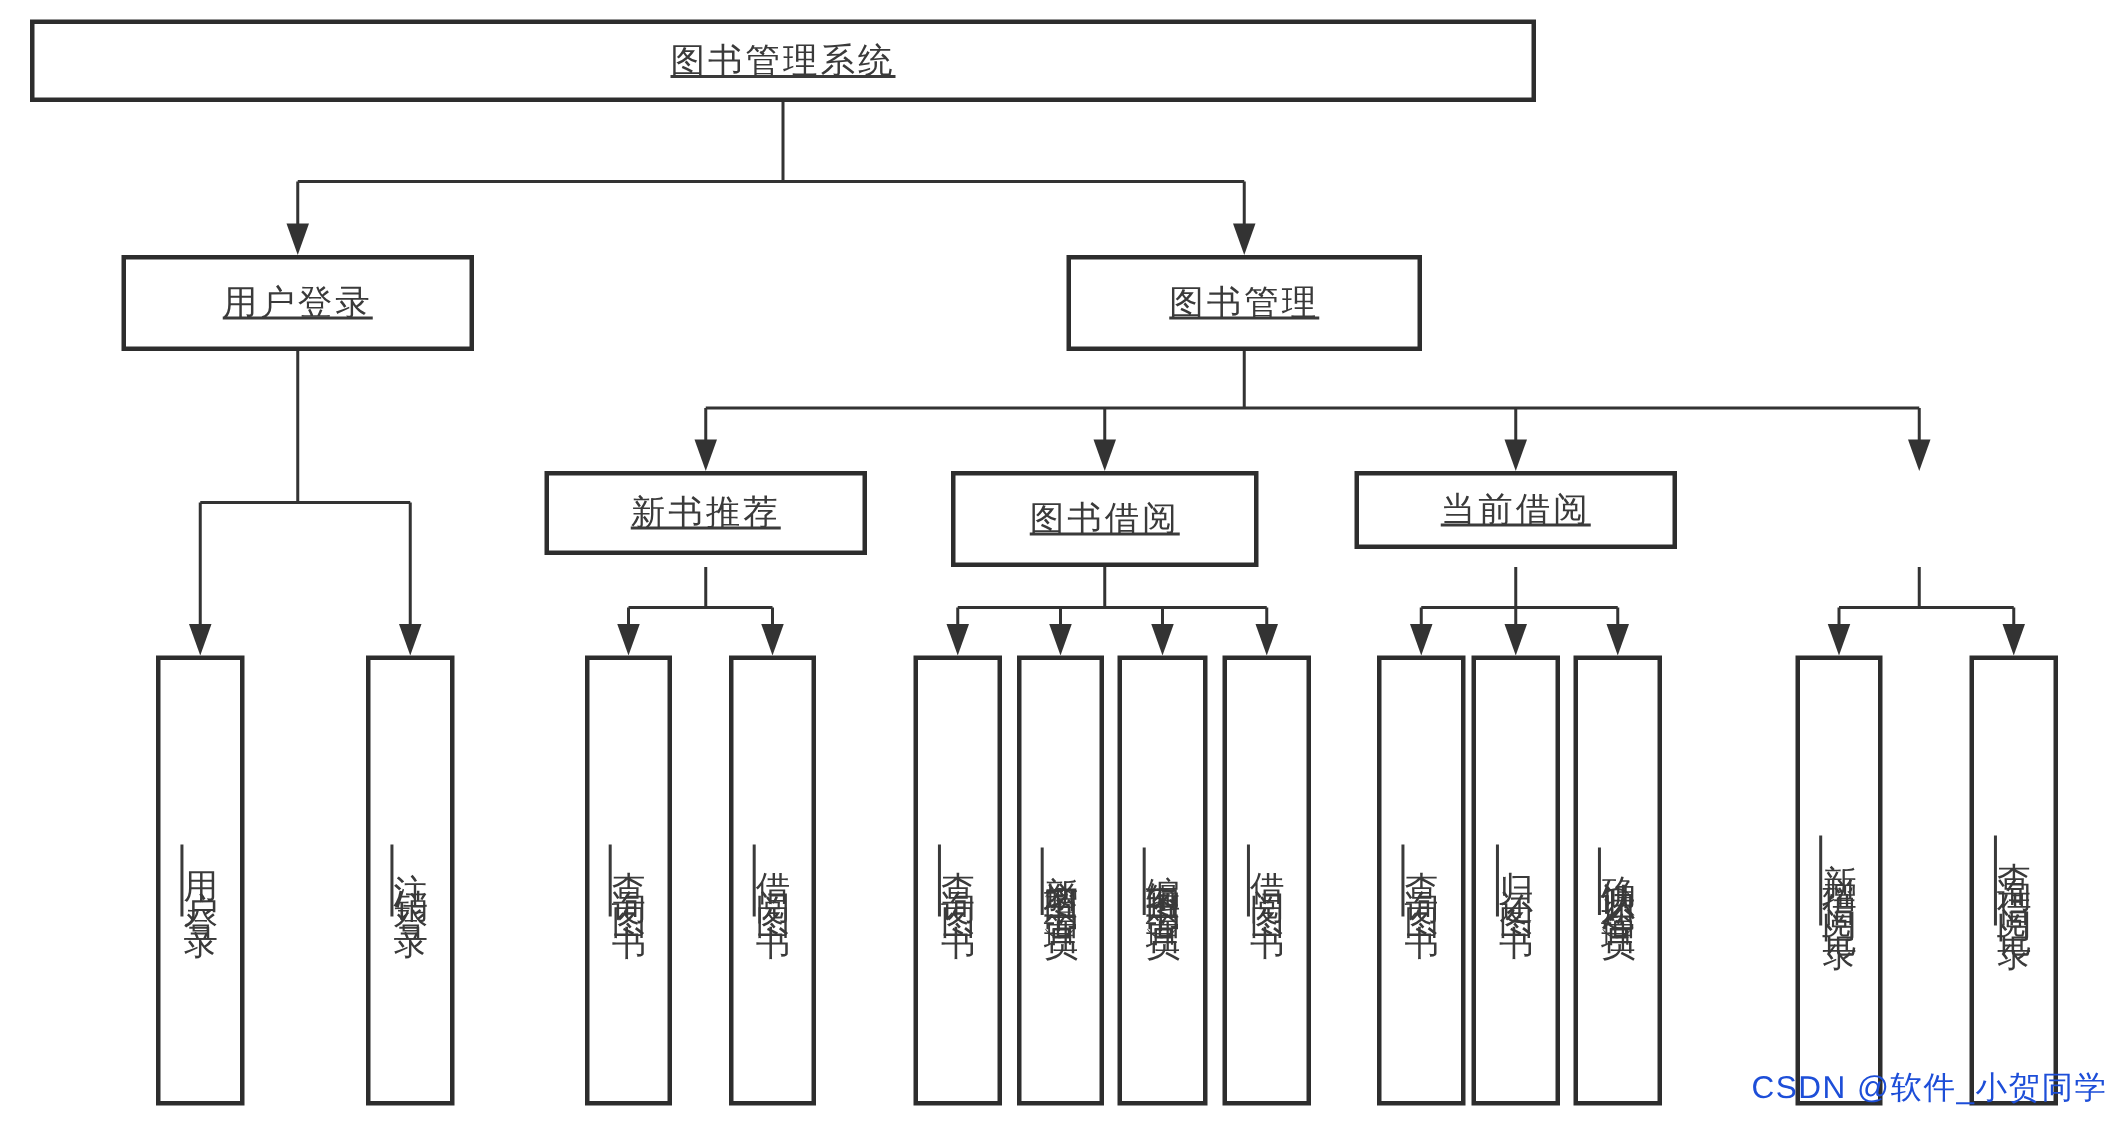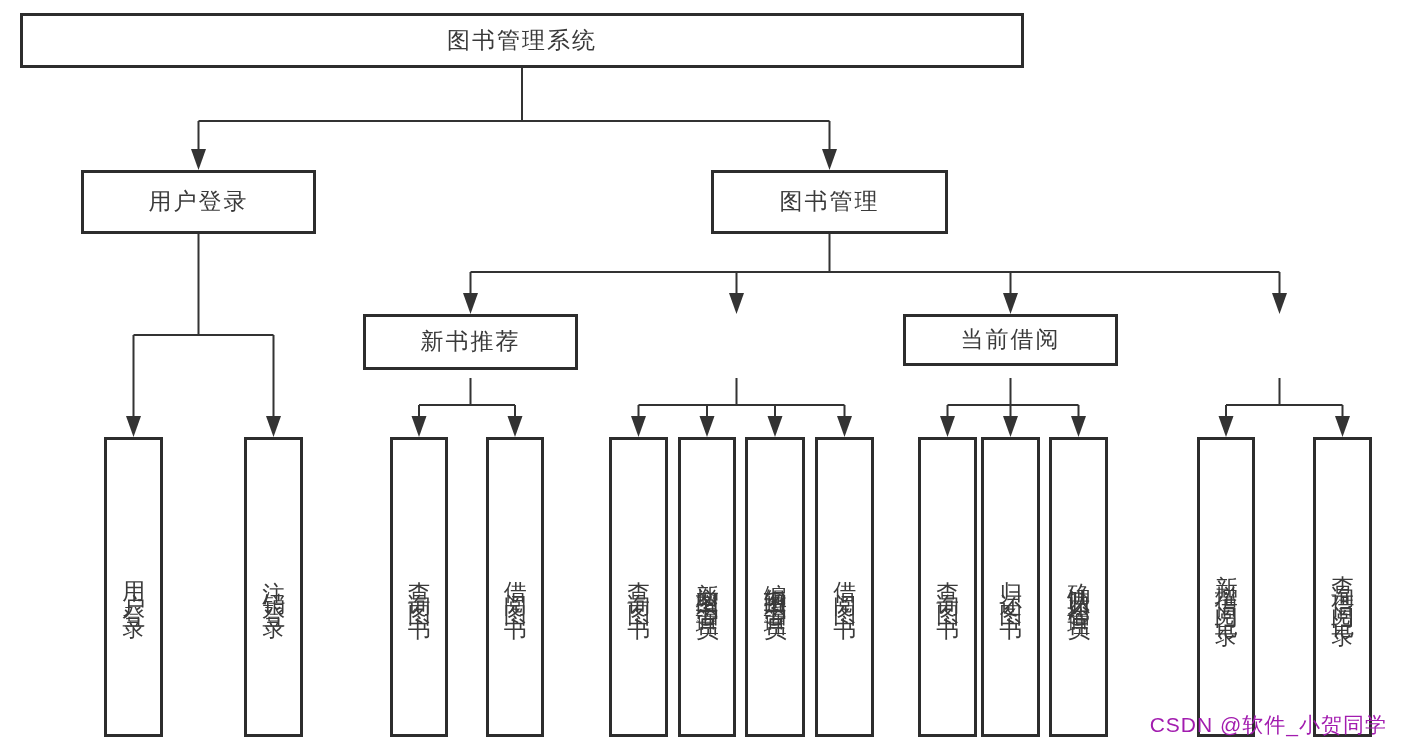--- a/index.html
+++ b/index.html
@@ -6,29 +6,29 @@
   #canvas {
     position:relative; width:1405px; height:747px; background:#ffffff;
     font-family:"Liberation Sans", sans-serif; overflow:hidden;
   }
   svg.wires { position:absolute; left:0; top:0; }
   .box {
     position:absolute; box-sizing:border-box; background:#ffffff;
     border:3px solid #2d2d2d; display:flex; align-items:center; justify-content:center;
   }
   .box span {
-    font-size:23px; color:#3a3a3a; letter-spacing:2px; white-space:nowrap; line-height:1.2;
+    font-size:23px; color:#3a3a3a; letter-spacing:2px; white-space:nowrap; line-height:1.2;text-decoration:underline;
   }
   .vbox span { writing-mode:vertical-rl; text-orientation:mixed; }
   .ls-lg span { letter-spacing:12px; }
   .ls-md span { letter-spacing:10px; }
   .ls-sm span { letter-spacing:5px; }
   .watermark {
-    position:absolute; right:18px; bottom:8px; font-size:21px;
-    color:#a21caf; letter-spacing:1px; z-index:5; white-space:nowrap;
+    position:absolute; right:0; bottom:8px; font-size:21px;
+    color:#1d4ed8; letter-spacing:1px; z-index:5; white-space:nowrap;
   }
 </style>
 </head>
 <body>
 
 <div id="canvas">
 
   <svg class="wires" width="1405" height="747" viewBox="0 0 1405 747">
     <defs>
       <path id="arr" d="M-7.5,-21 L7.5,-21 L0,0 Z"></path>
@@ -78,20 +78,23 @@
   <div class="box hbox" style="left:81px;top:170px;width:235px;height:64px">
     <span>用户登录</span>
   </div>
   <div class="box hbox" style="left:711px;top:170px;width:237px;height:64px">
     <span>图书管理</span>
   </div>
 
   <div class="box hbox" style="left:363px;top:314px;width:215px;height:56px">
     <span>新书推荐</span>
   </div>
+  <div class="box hbox" style="left:634px;top:314px;width:205px;height:64px">
+    <span>图书借阅</span>
+  </div>
   <div class="box hbox" style="left:903px;top:314px;width:215px;height:52px">
     <span>当前借阅</span>
   </div>
 
   <div class="box vbox ls-lg" style="left:104px;top:437px;width:59px;height:300px">
     <span>用户登录</span>
   </div>
   <div class="box vbox ls-lg" style="left:244px;top:437px;width:59px;height:300px">
     <span>注销登录</span>
   </div>

